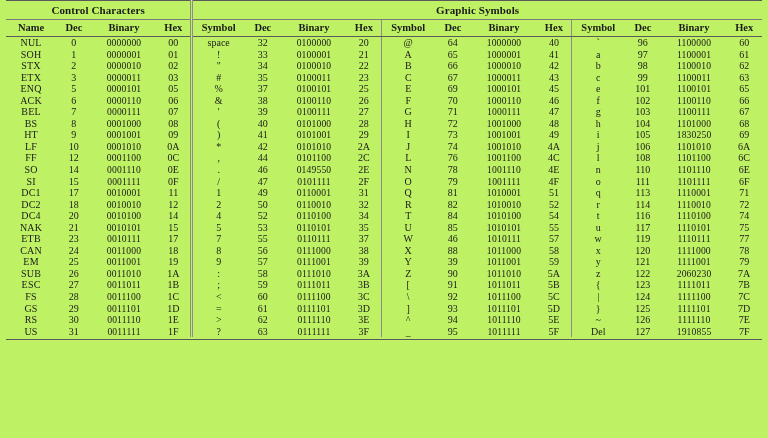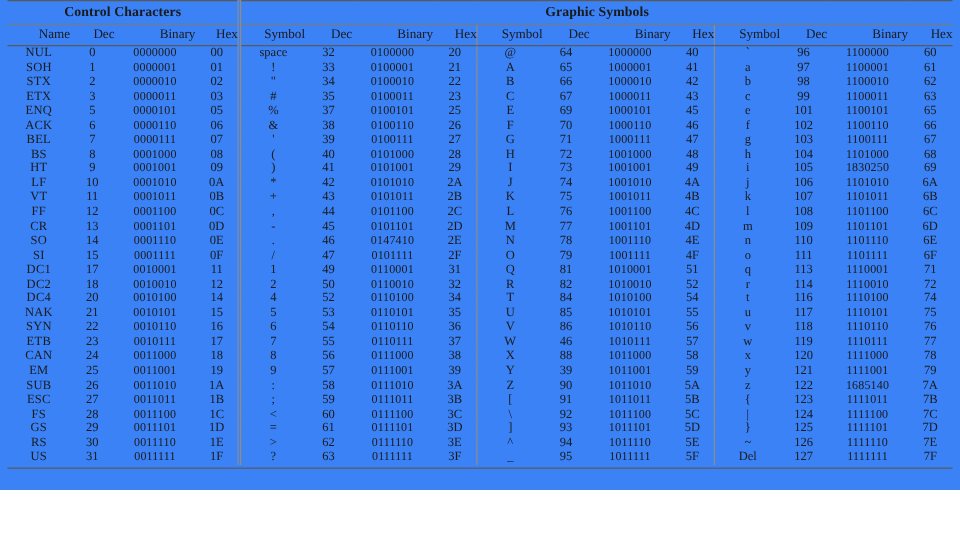--- a/index.html
+++ b/index.html
@@ -10,23 +10,23 @@
   body {
     width: 768px;
     height: 438px;
     overflow: hidden;
     font-family: "Liberation Serif", "DejaVu Serif", serif;
     color: #1a1a1a;
   }
 
   .table-wrap {
     width: 768px;
-    height: 392px;
+    height: 438px;
     box-sizing: border-box;
-    background: #3b82f6;
+    background: #bef264;
     padding: 0 6px;
     position: relative;
   }
 
   table.ascii {
     width: 100%;
     border-collapse: collapse;
     table-layout: fixed;
   }
 
@@ -35,22 +35,22 @@
     font-size: 11px;
     font-weight: bold;
     text-align: center;
     padding: 3px 0 3px 0;
     border-top: 1.6px solid #5a5a5a;
     letter-spacing: .1px;
   }
 
   tr.col-head th {
     font-size: 10.5px;
-    font-weight: normal;
-    text-align: right;
+    font-weight: bold;
+    text-align: center;
     padding: 2px 0 3px 0;
     border-top: 1.1px solid #7a7a7a;
     border-bottom: 1.4px solid #5a5a5a;
   }
 
   
   td {
     font-size: 10px;
     text-align: center;
     padding: 0;
@@ -312,81 +312,45 @@
           <td class="sym sep-l">J</td>
           <td class="dec">74</td>
           <td class="bin">1001010</td>
           <td class="hex">4A</td>
           <td class="sym sep-l">j</td>
           <td class="dec">106</td>
           <td class="bin">1101010</td>
           <td class="hex">6A</td>
         </tr>
         <tr>
-          <td class="name">VT</td>
-          <td class="dec">11</td>
-          <td class="bin">0001011</td>
-          <td class="hex">0B</td>
-          <td class="sym sep-d">+</td>
-          <td class="dec">43</td>
-          <td class="bin">0101011</td>
-          <td class="hex">2B</td>
-          <td class="sym sep-l">K</td>
-          <td class="dec">75</td>
-          <td class="bin">1001011</td>
-          <td class="hex">4B</td>
-          <td class="sym sep-l">k</td>
-          <td class="dec">107</td>
-          <td class="bin">1101011</td>
-          <td class="hex">6B</td>
-        </tr>
-        <tr>
           <td class="name">FF</td>
           <td class="dec">12</td>
           <td class="bin">0001100</td>
           <td class="hex">0C</td>
           <td class="sym sep-d">,</td>
           <td class="dec">44</td>
           <td class="bin">0101100</td>
           <td class="hex">2C</td>
           <td class="sym sep-l">L</td>
           <td class="dec">76</td>
           <td class="bin">1001100</td>
           <td class="hex">4C</td>
           <td class="sym sep-l">l</td>
           <td class="dec">108</td>
           <td class="bin">1101100</td>
           <td class="hex">6C</td>
         </tr>
         <tr>
-          <td class="name">CR</td>
-          <td class="dec">13</td>
-          <td class="bin">0001101</td>
-          <td class="hex">0D</td>
-          <td class="sym sep-d">-</td>
-          <td class="dec">45</td>
-          <td class="bin">0101101</td>
-          <td class="hex">2D</td>
-          <td class="sym sep-l">M</td>
-          <td class="dec">77</td>
-          <td class="bin">1001101</td>
-          <td class="hex">4D</td>
-          <td class="sym sep-l">m</td>
-          <td class="dec">109</td>
-          <td class="bin">1101101</td>
-          <td class="hex">6D</td>
-        </tr>
-        <tr>
           <td class="name">SO</td>
           <td class="dec">14</td>
           <td class="bin">0001110</td>
           <td class="hex">0E</td>
           <td class="sym sep-d">.</td>
           <td class="dec">46</td>
-          <td class="bin">0147410</td>
+          <td class="bin">0149550</td>
           <td class="hex">2E</td>
           <td class="sym sep-l">N</td>
           <td class="dec">78</td>
           <td class="bin">1001110</td>
           <td class="hex">4E</td>
           <td class="sym sep-l">n</td>
           <td class="dec">110</td>
           <td class="bin">1101110</td>
           <td class="hex">6E</td>
         </tr>
@@ -474,38 +438,20 @@
           <td class="sym sep-l">U</td>
           <td class="dec">85</td>
           <td class="bin">1010101</td>
           <td class="hex">55</td>
           <td class="sym sep-l">u</td>
           <td class="dec">117</td>
           <td class="bin">1110101</td>
           <td class="hex">75</td>
         </tr>
         <tr>
-          <td class="name">SYN</td>
-          <td class="dec">22</td>
-          <td class="bin">0010110</td>
-          <td class="hex">16</td>
-          <td class="sym sep-d">6</td>
-          <td class="dec">54</td>
-          <td class="bin">0110110</td>
-          <td class="hex">36</td>
-          <td class="sym sep-l">V</td>
-          <td class="dec">86</td>
-          <td class="bin">1010110</td>
-          <td class="hex">56</td>
-          <td class="sym sep-l">v</td>
-          <td class="dec">118</td>
-          <td class="bin">1110110</td>
-          <td class="hex">76</td>
-        </tr>
-        <tr>
           <td class="name">ETB</td>
           <td class="dec">23</td>
           <td class="bin">0010111</td>
           <td class="hex">17</td>
           <td class="sym sep-d">7</td>
           <td class="dec">55</td>
           <td class="bin">0110111</td>
           <td class="hex">37</td>
           <td class="sym sep-l">W</td>
           <td class="dec">46</td>
@@ -560,21 +506,21 @@
           <td class="sym sep-d">:</td>
           <td class="dec">58</td>
           <td class="bin">0111010</td>
           <td class="hex">3A</td>
           <td class="sym sep-l">Z</td>
           <td class="dec">90</td>
           <td class="bin">1011010</td>
           <td class="hex">5A</td>
           <td class="sym sep-l">z</td>
           <td class="dec">122</td>
-          <td class="bin">1685140</td>
+          <td class="bin">2060230</td>
           <td class="hex">7A</td>
         </tr>
         <tr>
           <td class="name">ESC</td>
           <td class="dec">27</td>
           <td class="bin">0011011</td>
           <td class="hex">1B</td>
           <td class="sym sep-d">;</td>
           <td class="dec">59</td>
           <td class="bin">0111011</td>
@@ -650,19 +596,19 @@
           <td class="sym sep-d">?</td>
           <td class="dec">63</td>
           <td class="bin">0111111</td>
           <td class="hex">3F</td>
           <td class="sym sep-l">_</td>
           <td class="dec">95</td>
           <td class="bin">1011111</td>
           <td class="hex">5F</td>
           <td class="sym sep-l">Del</td>
           <td class="dec">127</td>
-          <td class="bin">1111111</td>
+          <td class="bin">1910855</td>
           <td class="hex">7F</td>
         </tr>
       </tbody>
   </table>
   <div class="bottom-rule"></div>
 </div>
 
 </body></html>

